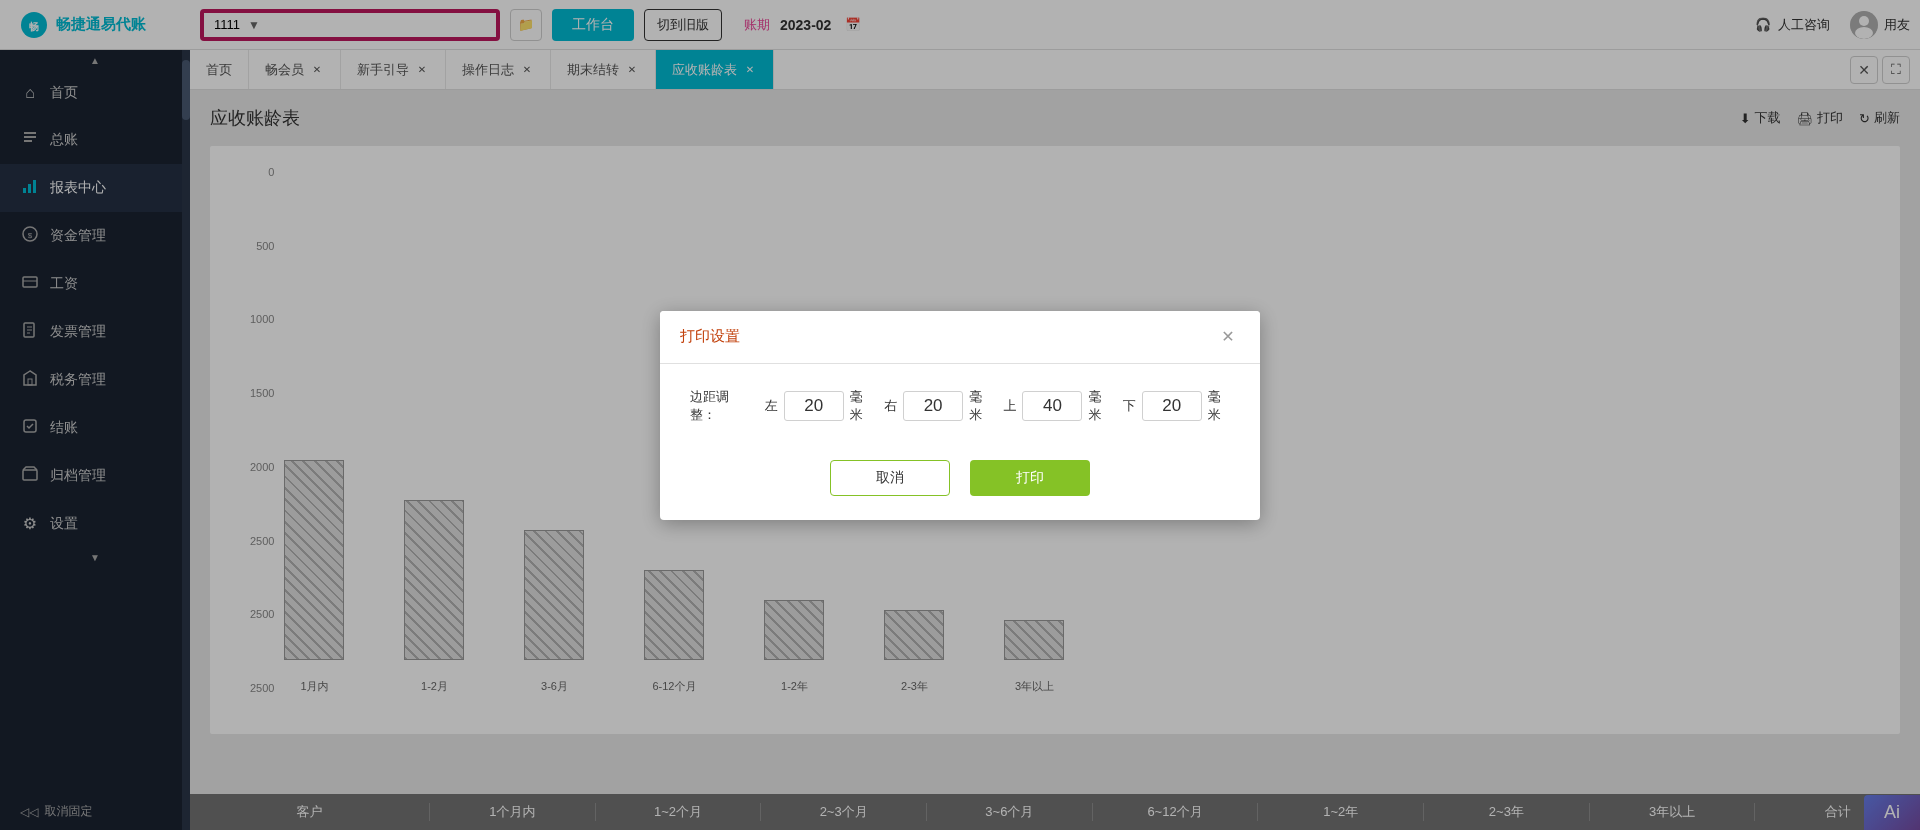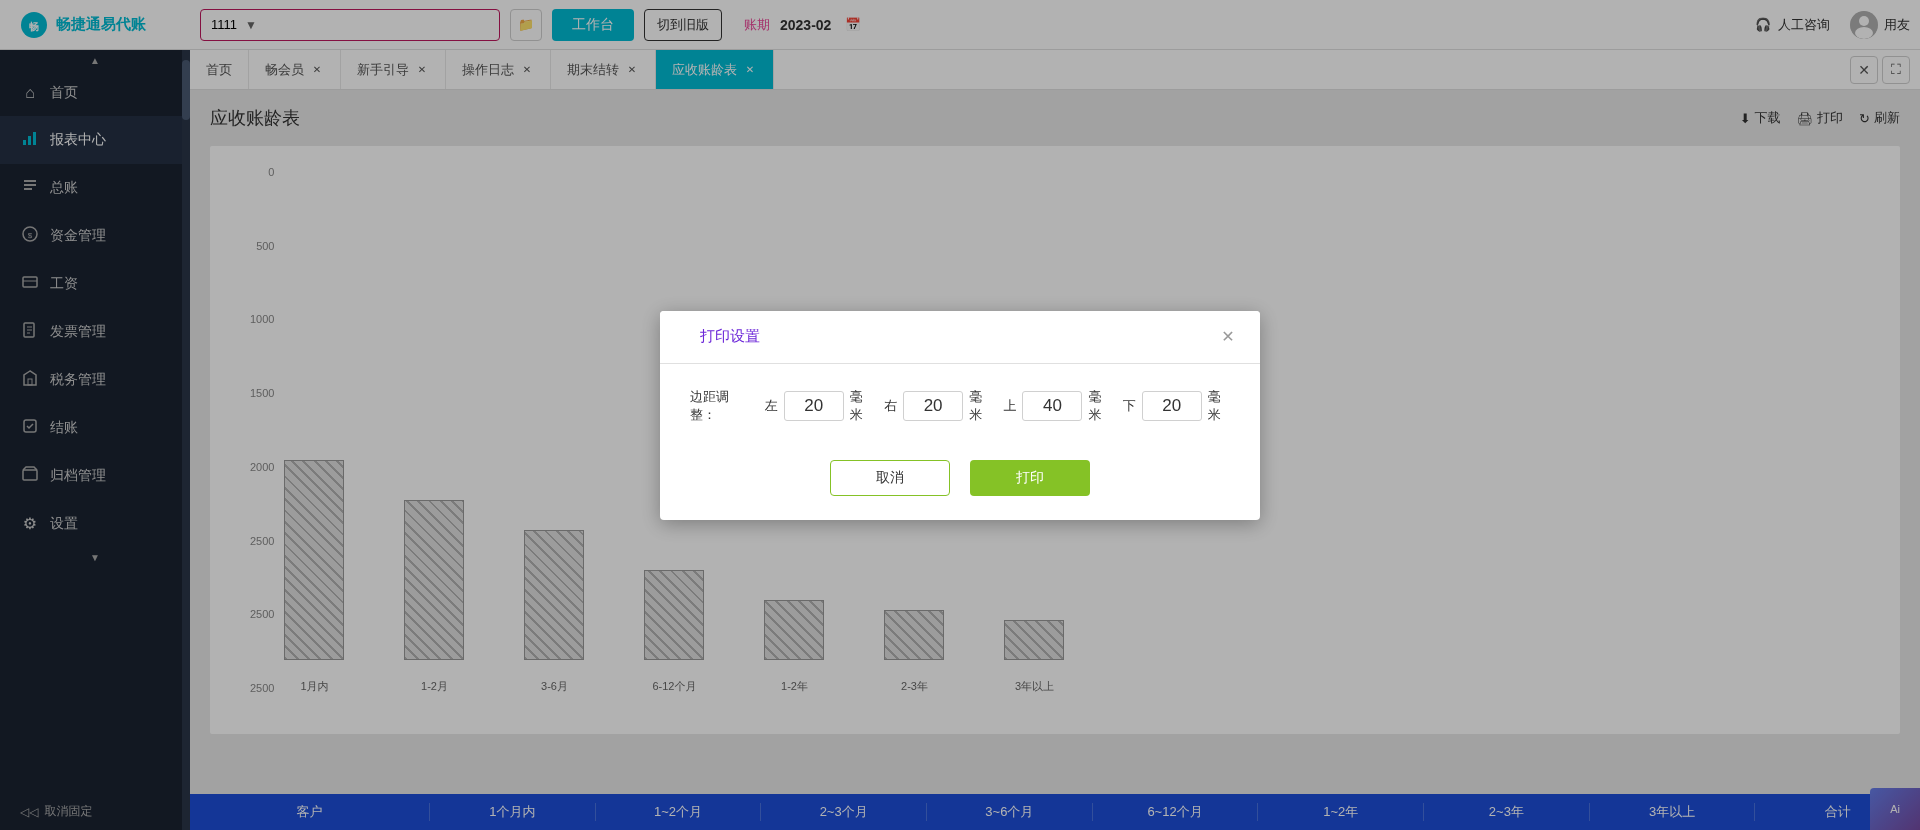--- a/index.html
+++ b/index.html
@@ -7,21 +7,21 @@
 
     
     .top-header {
       display: flex; align-items: center;
       height: 50px; background: #fff;
       border-bottom: 1px solid #e0e0e0;
       padding: 0 10px; gap: 10px;
     }
     .company-selector {
       display: flex; align-items: center;
-      border: 1px solid #be185d; border-radius: 4px;
+      border: 4px solid #be185d; border-radius: 4px;
       padding: 0 10px; height: 32px; min-width: 300px;
       cursor: pointer; gap: 8px; background: #fff;
     }
     .chevron-down { color: #666; font-size: 12px; }
     .archive-icon-btn {
       width: 32px; height: 32px; border: 1px solid #d0d0d0;
       border-radius: 4px; display: flex; align-items: center;
       justify-content: center; cursor: pointer; background: #fff; color: #555;
     }
     .workbench-btn {
@@ -164,21 +164,21 @@
       width: 60px; background: repeating-linear-gradient(
         45deg, #b0b0b0, #b0b0b0 2px, #e0e0e0 2px, #e0e0e0 8px
       );
       border: 1px solid #999;
     }
     .chart-bar-label { font-size: 11px; color: #666; margin-top: 15px; }
 
     
     .bottom-table-header {
       position: absolute; bottom: 0; left: 0; right: 0;
-      background: #1d4ed8; color: #fff;
+      background: #737373; color: #fff;
       display: flex; height: 36px; align-items: center; margin-top: 38px;
     }
     .table-col {
       flex: 1; text-align: center; font-size: 13px;
       padding: 0 8px; border-right: 1px solid rgba(255,255,255,0.2);
     }
     .table-col:first-child { flex: 1.5; }
     .table-col:last-child { border-right: none; }
 
     
@@ -190,21 +190,21 @@
     .modal {
       background: #fff; border-radius: 4px;
       width: 600px; box-shadow: 0 4px 20px rgba(0,0,0,0.3);
       overflow: hidden;
     }
     .modal-header {
       display: flex; align-items: center; justify-content: space-between;
       padding: 14px 20px; border-bottom: 1px solid #e0e0e0;
       background: #fff;
     }
-    .modal-title { font-size: 15px; color: #6d28d9; font-weight: normal; margin-left: 20px; }
+    .modal-title { font-size: 15px; color: #c2410c; font-weight: normal; }
     .modal-close {
       cursor: pointer; color: #999; font-size: 16px;
       width: 24px; height: 24px; display: flex;
       align-items: center; justify-content: center;
     }
     .modal-body { padding: 24px 30px 20px; }
     .margin-settings {
       display: flex; align-items: center; gap: 12px;
       font-size: 13px; color: #333;
     }
@@ -226,22 +226,22 @@
     .confirm-btn {
       width: 120px; height: 36px; border: none;
       background: #85c226; border-radius: 4px; color: #fff;
       font-size: 14px; cursor: pointer;
     }
 
     
     .ai-badge {
       position: fixed; bottom: 0; right: 0;
       background: linear-gradient(135deg, #667eea, #764ba2);
-      color: #fff; padding: 15px 20px;
-      font-size: 11px; cursor: pointer;
+      color: #fff; padding: 7px 20px;
+      font-size: 18px; cursor: pointer;
       border-top-left-radius: 4px;
       z-index: 999;
     }
   </style>
 </head>
 <body>
 
 <div class="top-header">
 
   <div style="display:flex;align-items:center;gap:8px;min-width:180px;padding-left:10px;">
@@ -289,39 +289,39 @@
 
 <div class="main-layout">
 
   <div class="sidebar">
     <div class="sidebar-scroll-up">▲</div>
 
     <div class="sidebar-item">
       <span class="icon">⌂</span>
       <span>首页</span>
     </div>
+    <div class="sidebar-item">
+      <span class="icon">
+        <svg width="16" height="16" viewBox="0 0 16 16">
+            <rect x="2" y="2" width="12" height="2" fill="#aaa"></rect>
+            <rect x="2" y="6" width="12" height="2" fill="#aaa"></rect>
+            <rect x="2" y="10" width="8" height="2" fill="#aaa"></rect>
+          </svg>
+      </span>
+      <span>总账</span>
+    </div>
     <div class="sidebar-item active">
       <span class="icon">
         <svg width="16" height="16" viewBox="0 0 16 16">
             <rect x="1" y="10" width="3" height="5" fill="#00bcd4"></rect>
             <rect x="6" y="6" width="3" height="9" fill="#00bcd4"></rect>
             <rect x="11" y="2" width="3" height="13" fill="#00bcd4"></rect>
           </svg>
       </span>
       <span>报表中心</span>
-    </div>
-    <div class="sidebar-item">
-      <span class="icon">
-        <svg width="16" height="16" viewBox="0 0 16 16">
-            <rect x="2" y="2" width="12" height="2" fill="#aaa"></rect>
-            <rect x="2" y="6" width="12" height="2" fill="#aaa"></rect>
-            <rect x="2" y="10" width="8" height="2" fill="#aaa"></rect>
-          </svg>
-      </span>
-      <span>总账</span>
     </div>
     <div class="sidebar-item">
       <span class="icon">
         <svg width="16" height="16" viewBox="0 0 16 16">
             <circle cx="8" cy="8" r="7" fill="none" stroke="#aaa" stroke-width="1.5"></circle>
             <text x="8" y="12" text-anchor="middle" fill="#aaa" font-size="8">$</text>
           </svg>
       </span>
       <span>资金管理</span>
     </div>

